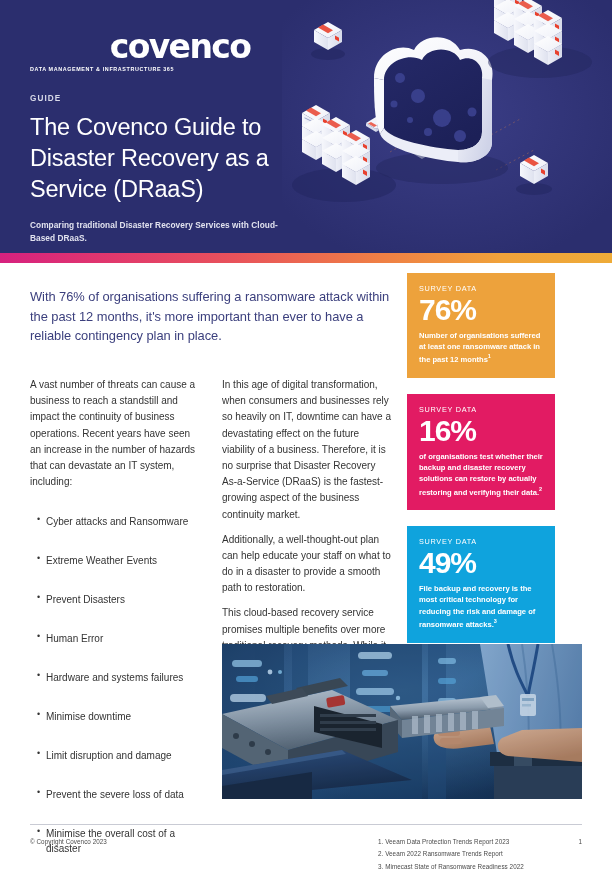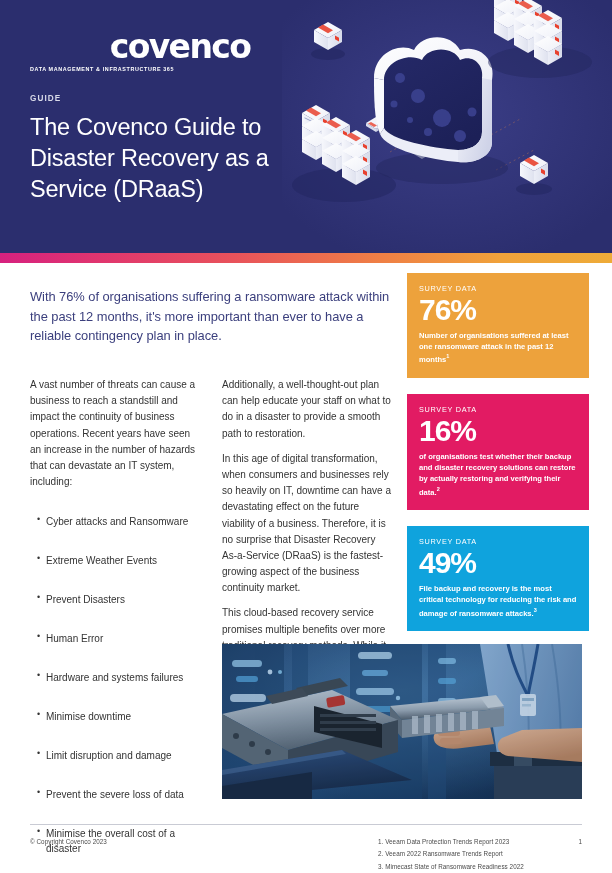--- a/index.html
+++ b/index.html
@@ -146,21 +146,21 @@
   .col-mid   { left: 222px; top: 114px; width: 170px; }
 
   
   .cards {
     position: absolute;
     left: 407px;
     top: 10px;
     width: 175px;
   }
   .card {
-    width: 182px;
+    width: 148px;
     padding: 11px 12px 13px 12px;
     box-sizing: border-box;
     color: #ffffff;
     margin-bottom: 16px;
   }
   .card-label {
     font-size: 7.3px;
     font-weight: 400;
     letter-spacing: 0.7px;
     color: #ffffff;
@@ -461,20 +461,21 @@
     </g>
   </svg>
 
   <div class="hero-inner">
     <div class="logo-wrap">
       <span class="logo-word">covenco</span>
       <span class="logo-tag">DATA MANAGEMENT &amp; INFRASTRUCTURE 365</span>
     </div>
     <div class="kicker">GUIDE</div>
     <h1 class="hero-title">The Covenco Guide to Disaster Recovery as a Service (DRaaS)</h1>
+    <div class="hero-sub">Comparing traditional Disaster Recovery Services with Cloud-Based DRaaS.</div>
   </div>
 </div>
 
 <div class="gradient-bar"></div>
 
 <div class="content">
 
   <div class="intro">With 76% of organisations suffering a ransomware attack within the past 12 months, it's more important than ever to have a reliable contingency plan in place.</div>
 
   <div class="col col-left">
@@ -489,22 +490,22 @@
     <ul>
       <li>Minimise downtime</li>
       <li>Limit disruption and damage</li>
       <li>Prevent the severe loss of data</li>
       <li>Minimise the overall cost of a disaster</li>
       <li>Avoid brand and reputational damage</li>
     </ul>
   </div>
 
   <div class="col col-mid">
+    <p>In this age of digital transformation, when consumers and businesses rely so heavily on IT, downtime can have a devastating effect on the future viability of a business. Therefore, it is no surprise that Disaster Recovery As-a-Service (DRaaS) is the fastest-growing aspect of the business continuity market.</p>
     <p>Additionally, a well-thought-out plan can help educate your staff on what to do in a disaster to provide a smooth path to restoration.</p>
-    <p>In this age of digital transformation, when consumers and businesses rely so heavily on IT, downtime can have a devastating effect on the future viability of a business. Therefore, it is no surprise that Disaster Recovery As-a-Service (DRaaS) is the fastest-growing aspect of the business continuity market.</p>
     <p>This cloud-based recovery service promises multiple benefits over more traditional recovery methods. While it might not be a complete replacement, there are certainly times when DRaaS works better than conventional DR.</p>
   </div>
 
   <div class="cards">
 
     <div class="card" style="background:#eda23c">
       <div class="card-label">SURVEY DATA</div>
       <div class="card-value">76%</div>
       <div class="card-desc"><span>Number of organisations suffered at least one ransomware attack in the past 12 months</span><sup>1</sup></div>
     </div>

